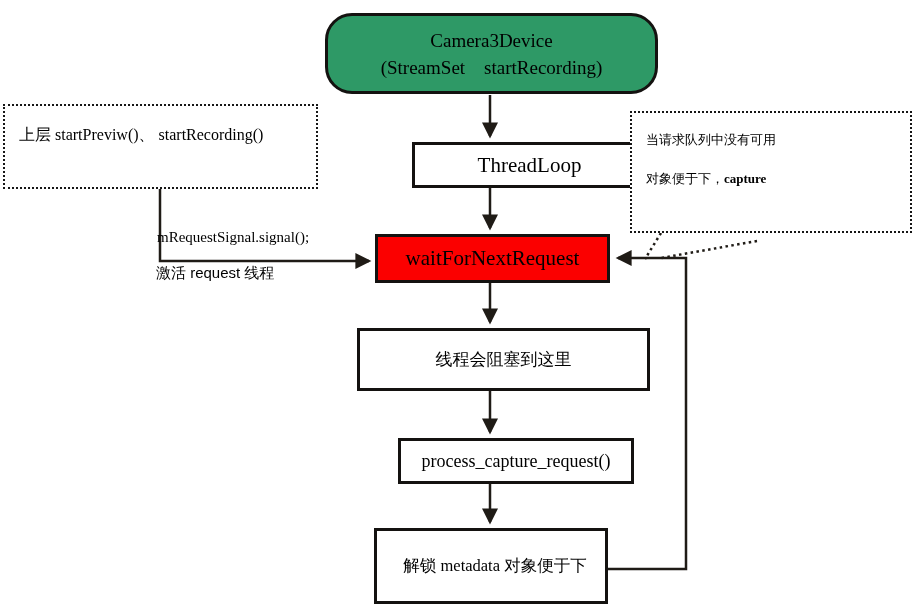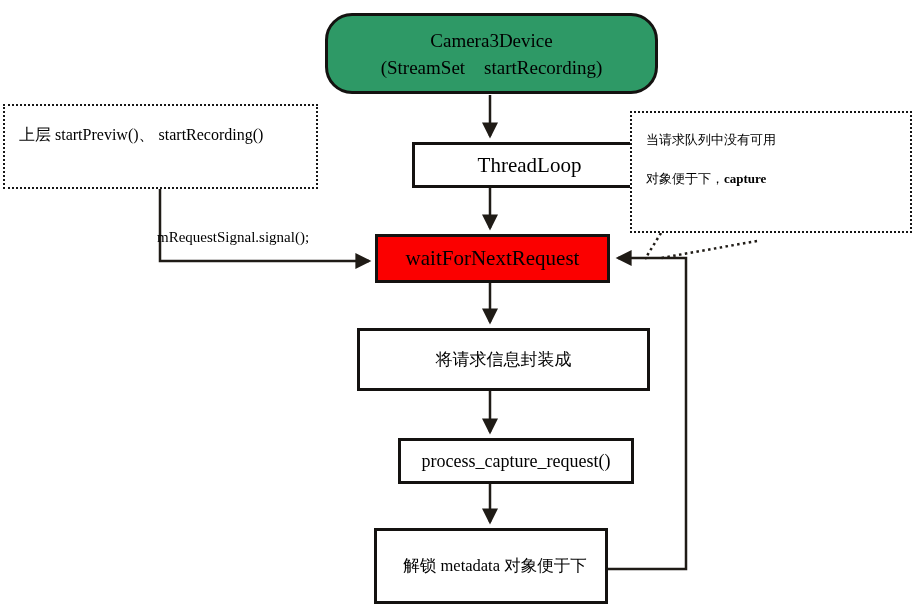--- a/index.html
+++ b/index.html
@@ -117,35 +117,36 @@
 
   <div id="node-threadloop" class="node node-plain">
     <div class="ln">ThreadLoop</div>
   </div>
 
   <div id="node-wait" class="node node-red">
     <div class="ln">waitForNextRequest</div>
   </div>
 
   <div id="node-encapsulate" class="node">
-    <div class="ln cjk">将请求信息封装成</div>
+    <div class="ln cjk">线程会阻塞到这里</div>
   </div>
 
   <div id="node-process" class="node">
     <div class="ln">process_capture_request()</div>
   </div>
 
   <div id="node-metadata" class="node">
     <div class="ln">解锁 metadata 对象便于下</div>
   </div>
 
   <div class="callout callout-left">
     <div>上层 startPreviw()、 startRecording()</div>
   </div>
 
   <div class="callout callout-right">
     <div>当请求队列中没有可用</div>
     <div><span>对象便于下，</span><span class="bold-code">capture</span></div>
   </div>
 
   <div id="label-signal" class="float-label">mRequestSignal.signal();</div>
+  <div id="label-activate" class="float-label">激活 request 线程</div>
 
 </div>
 
 </body></html>

